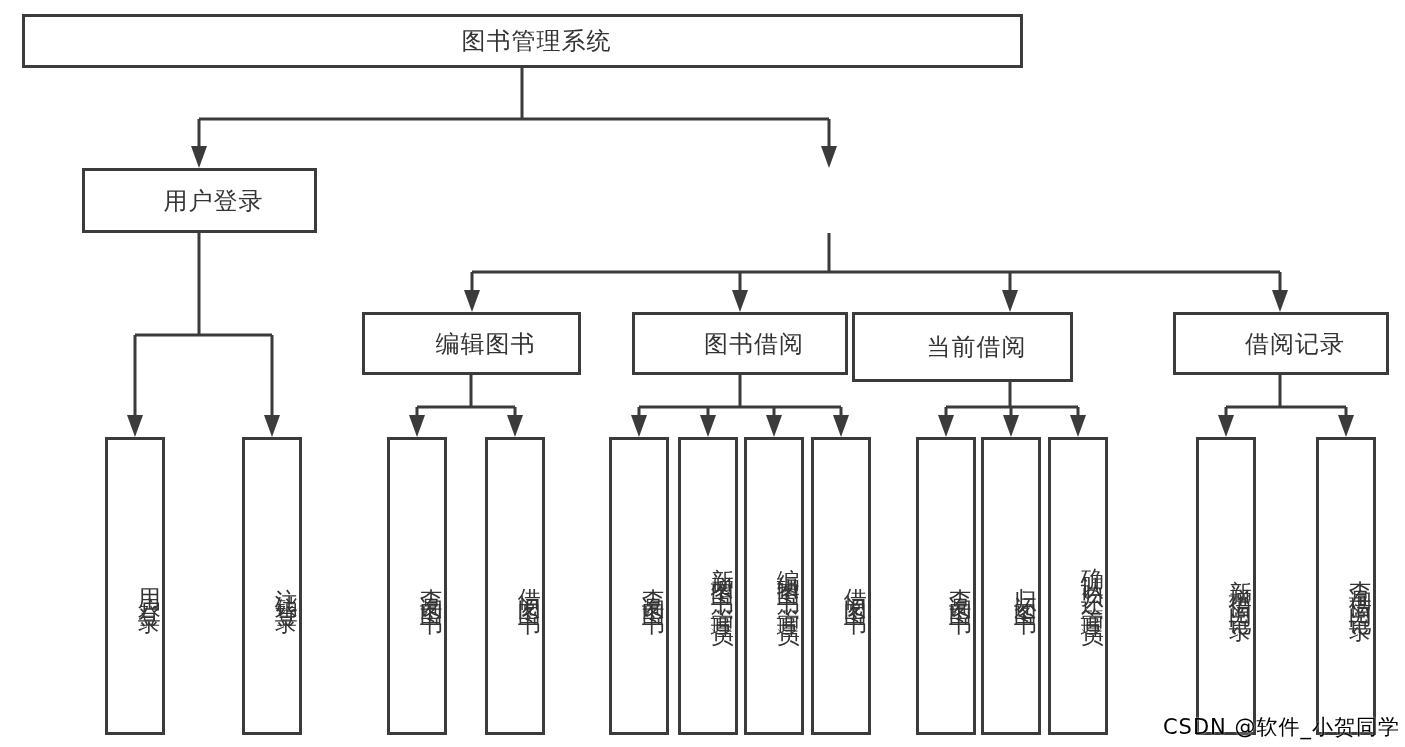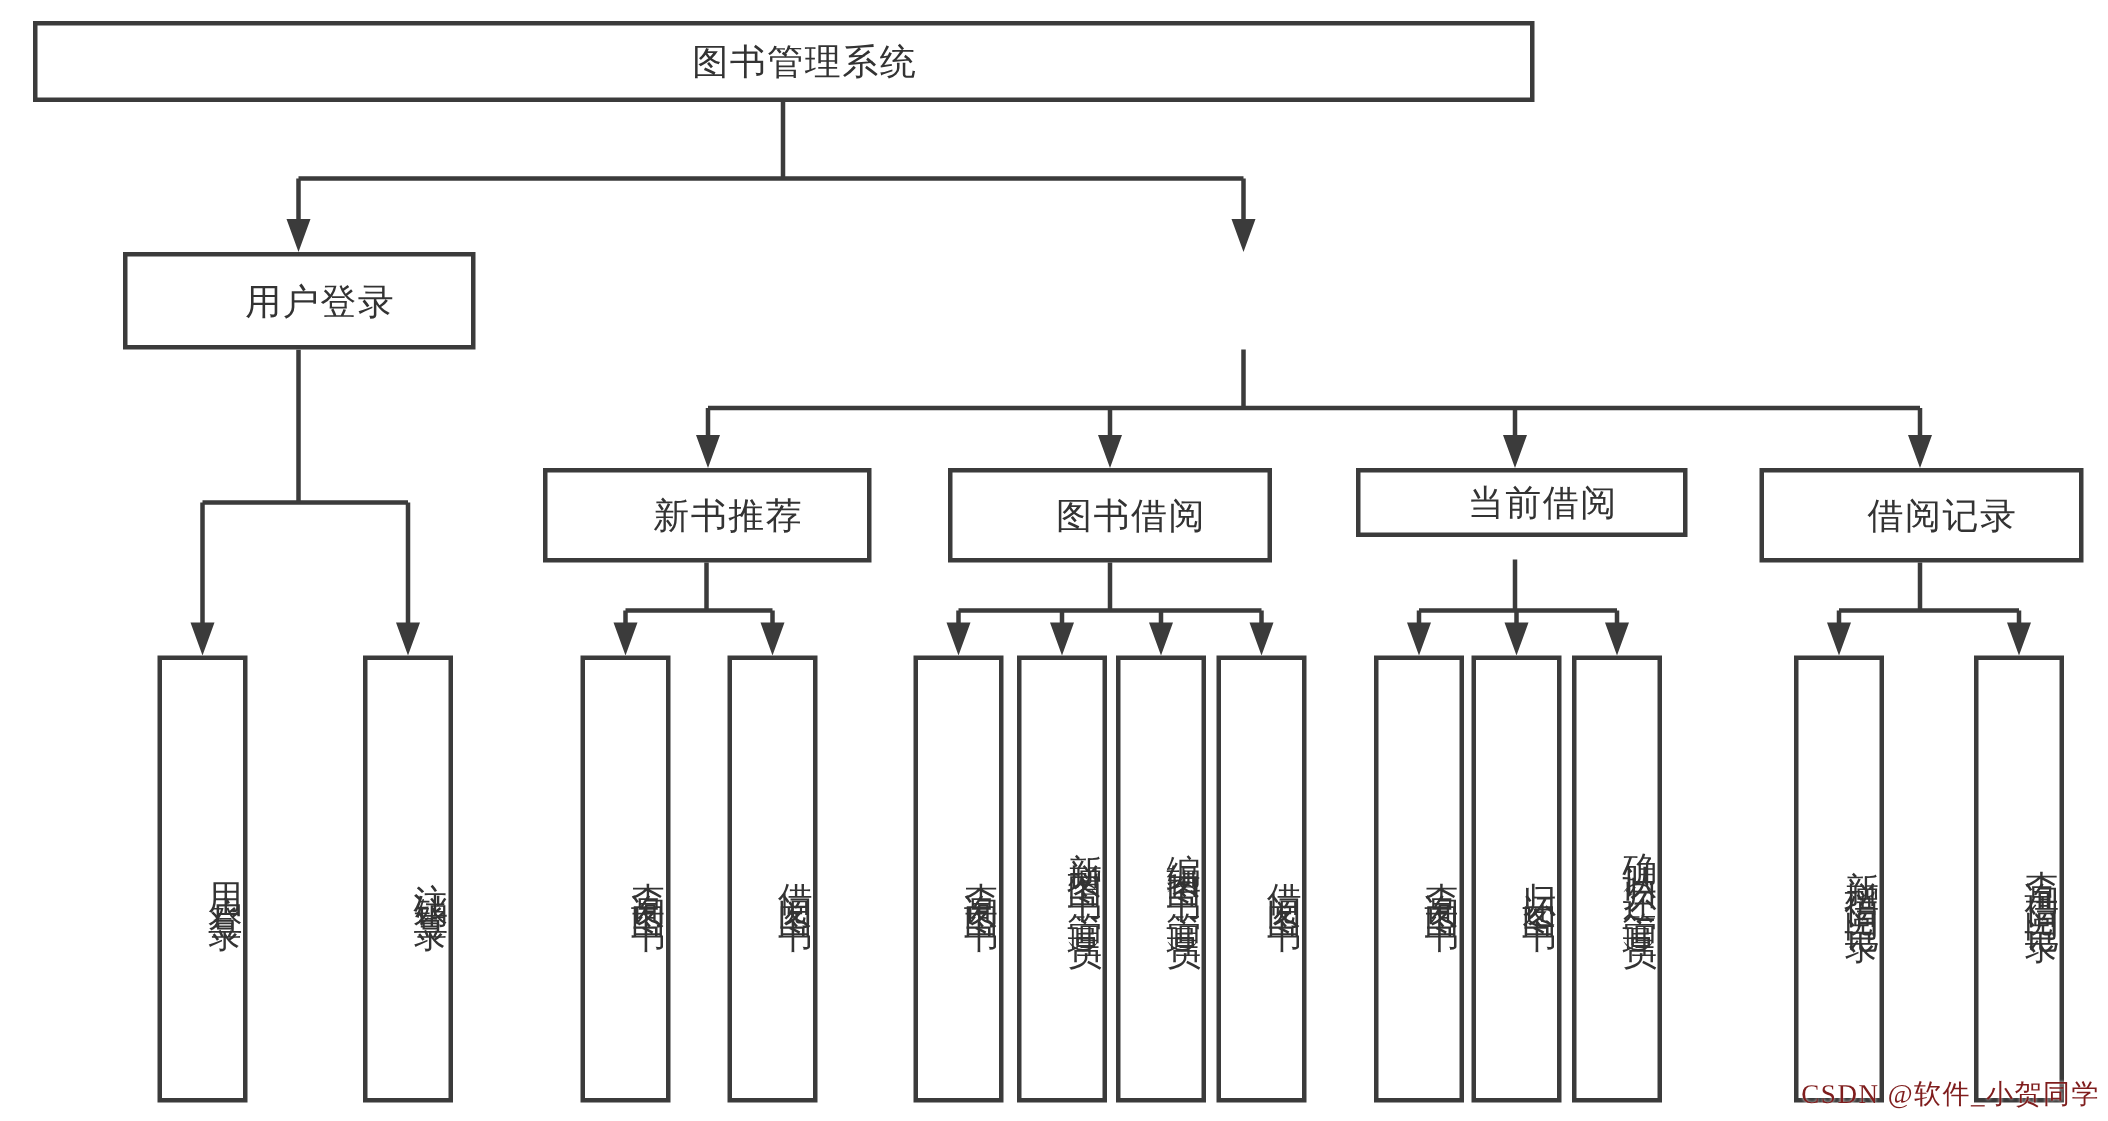--- a/index.html
+++ b/index.html
@@ -40,26 +40,25 @@
     text-orientation: mixed;
     font-size: 23px;
     line-height: 1.1;
     letter-spacing: 8px;
     white-space: nowrap;
   }
   .watermark {
     position: absolute;
     right: 5px;
     bottom: 6px;
-    font-size: 18px;
-    color: #7f1d1d;
+    font-size: 21px;
+    color: #000000;
     letter-spacing: 1px;
     z-index: 5;
     text-shadow: 0 0 2px #ffffff;
-    font-family: Liberation Serif, serif;
   }
 </style>
 </head>
 <body>
 
 <div class="canvas">
 
   <svg class="connectors" width="1405" height="747" viewBox="0 0 1405 747" aria-hidden="true">
 
     <path d="M522 68 V119 M199 119 H829 M199 119 V150 M829 119 V150
@@ -81,26 +80,26 @@
 
   <div class="node hnode" style="left:22px; top:14px; width:1001px; height:54px;">
     <span>图书管理系统</span>
   </div>
 
   <div class="node hnode" style="left:82px; top:168px; width:235px; height:65px;">
     <span>用户登录</span>
   </div>
 
   <div class="node hnode" style="left:362px; top:312px; width:219px; height:63px;">
-    <span>新书推荐</span>
+    <span>编辑图书</span>
   </div>
   <div class="node hnode" style="left:632px; top:312px; width:216px; height:63px;">
     <span>图书借阅</span>
   </div>
-  <div class="node hnode" style="left:904px; top:312px; width:221px; height:46px;">
+  <div class="node hnode" style="left:852px; top:312px; width:221px; height:70px;">
     <span>当前借阅</span>
   </div>
   <div class="node hnode" style="left:1173px; top:312px; width:216px; height:63px;">
     <span>借阅记录</span>
   </div>
 
   <div class="node leaf" style="left:105px;">
     <span class="vtext">用户登录</span>
   </div>
   <div class="node leaf" style="left:242px;">

